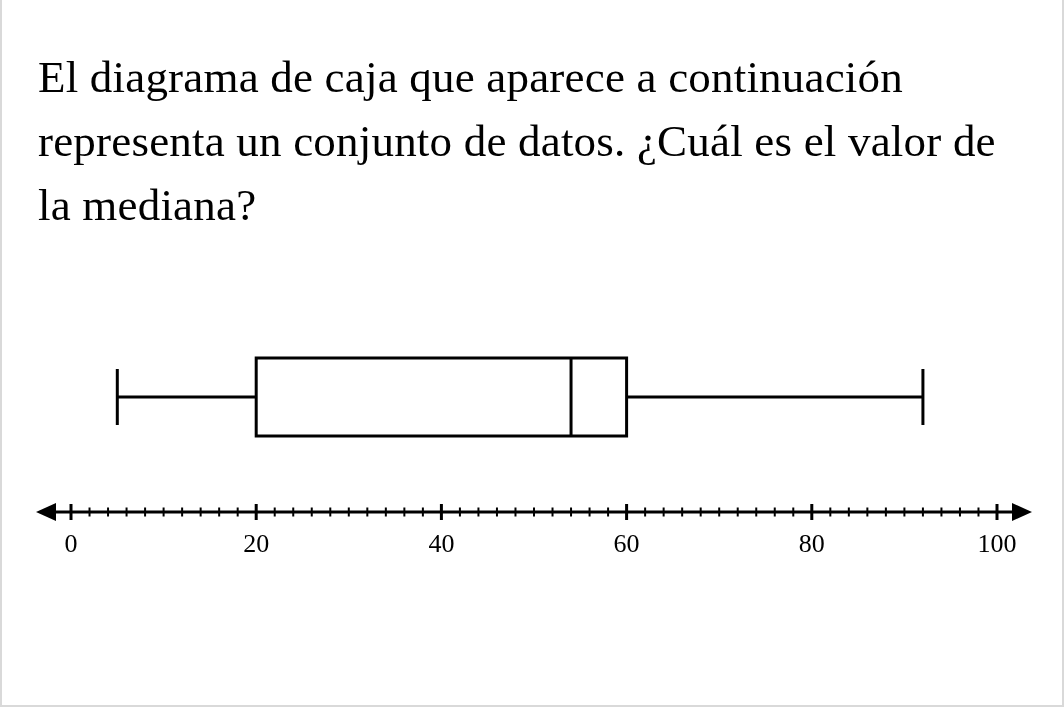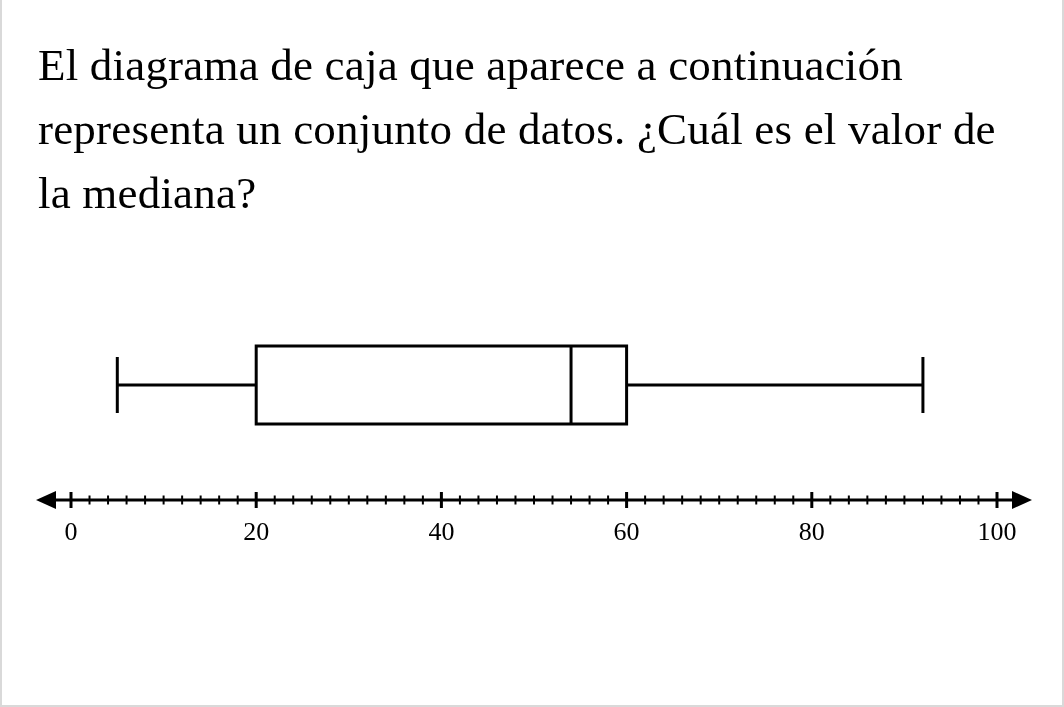--- a/index.html
+++ b/index.html
@@ -1,17 +1,17 @@
 <!DOCTYPE html>
 <html><head>
 <meta charset="utf-8">
 <style>
   html,body{margin:0;padding:0;background:#fff}
   body{font-family:Georgia,"Times New Roman",serif;color:#000}
-  .page{box-sizing:border-box;width:1064px;height:707px;padding:32px 34px 0 34px;
+  .page{box-sizing:border-box;width:1064px;height:707px;padding:44px 34px 0 34px;
         border-left:2px solid #d9d9d9;border-right:2px solid #d9d9d9;border-bottom:2px solid #d9d9d9}
   .question{font-size:45px;line-height:1.42;margin:2px 0 0 2px;letter-spacing:.2px}
   .chart-wrap{margin-top:104px}
   .tick-label{font-family:Georgia,serif;font-size:26px}
 </style>
 </head>
 <body>
 
 <div class="page">
   <div class="question">El diagrama de caja que aparece a continuación representa un conjunto de datos. ¿Cuál es el valor de la mediana?</div>

